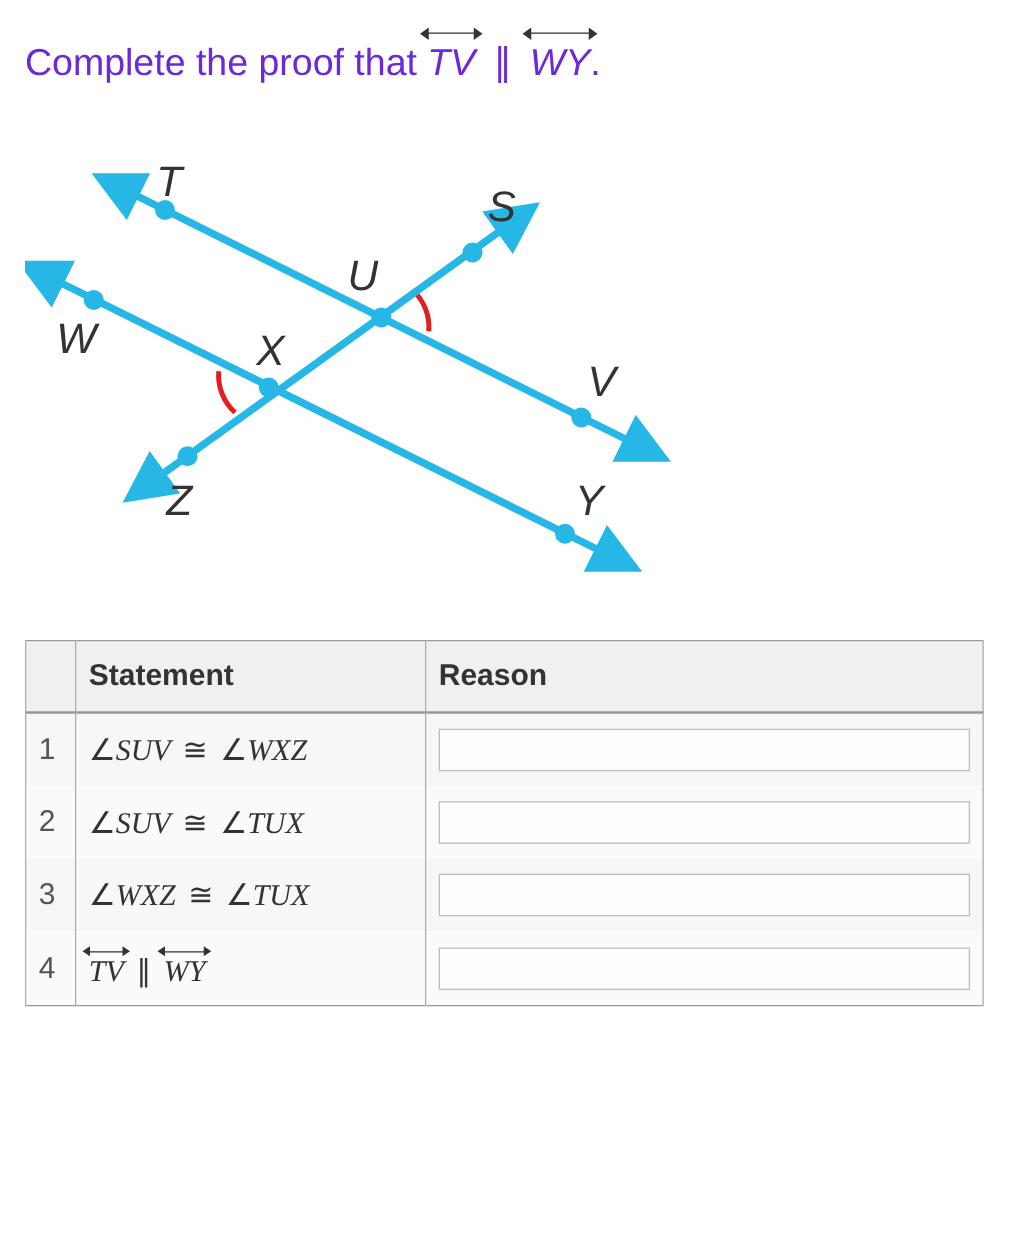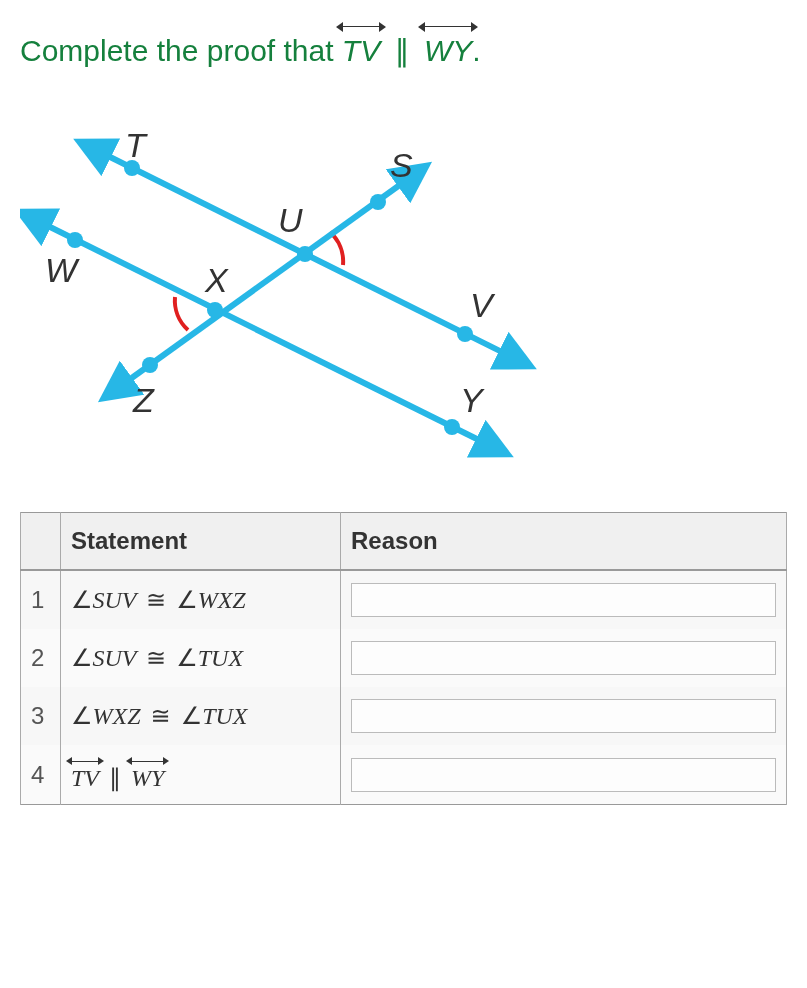--- a/index.html
+++ b/index.html
@@ -10,21 +10,21 @@
     body {
       font-family: Verdana, Arial, sans-serif;
       font-size: 16px;
       color: #333;
       background: #fff;
       padding: 20px;
       width: 807px;
     }
     .prompt {
       font-size: 30px;
-      color: #15803d;
+      color: #6d28d9;
       margin-bottom: 30px;
       line-height: 1.4;
     }
     .line-over {
       position: relative;
       font-style: italic;
       display: inline-block;
       padding-top: 10px;
     }
     .line-over::before {

